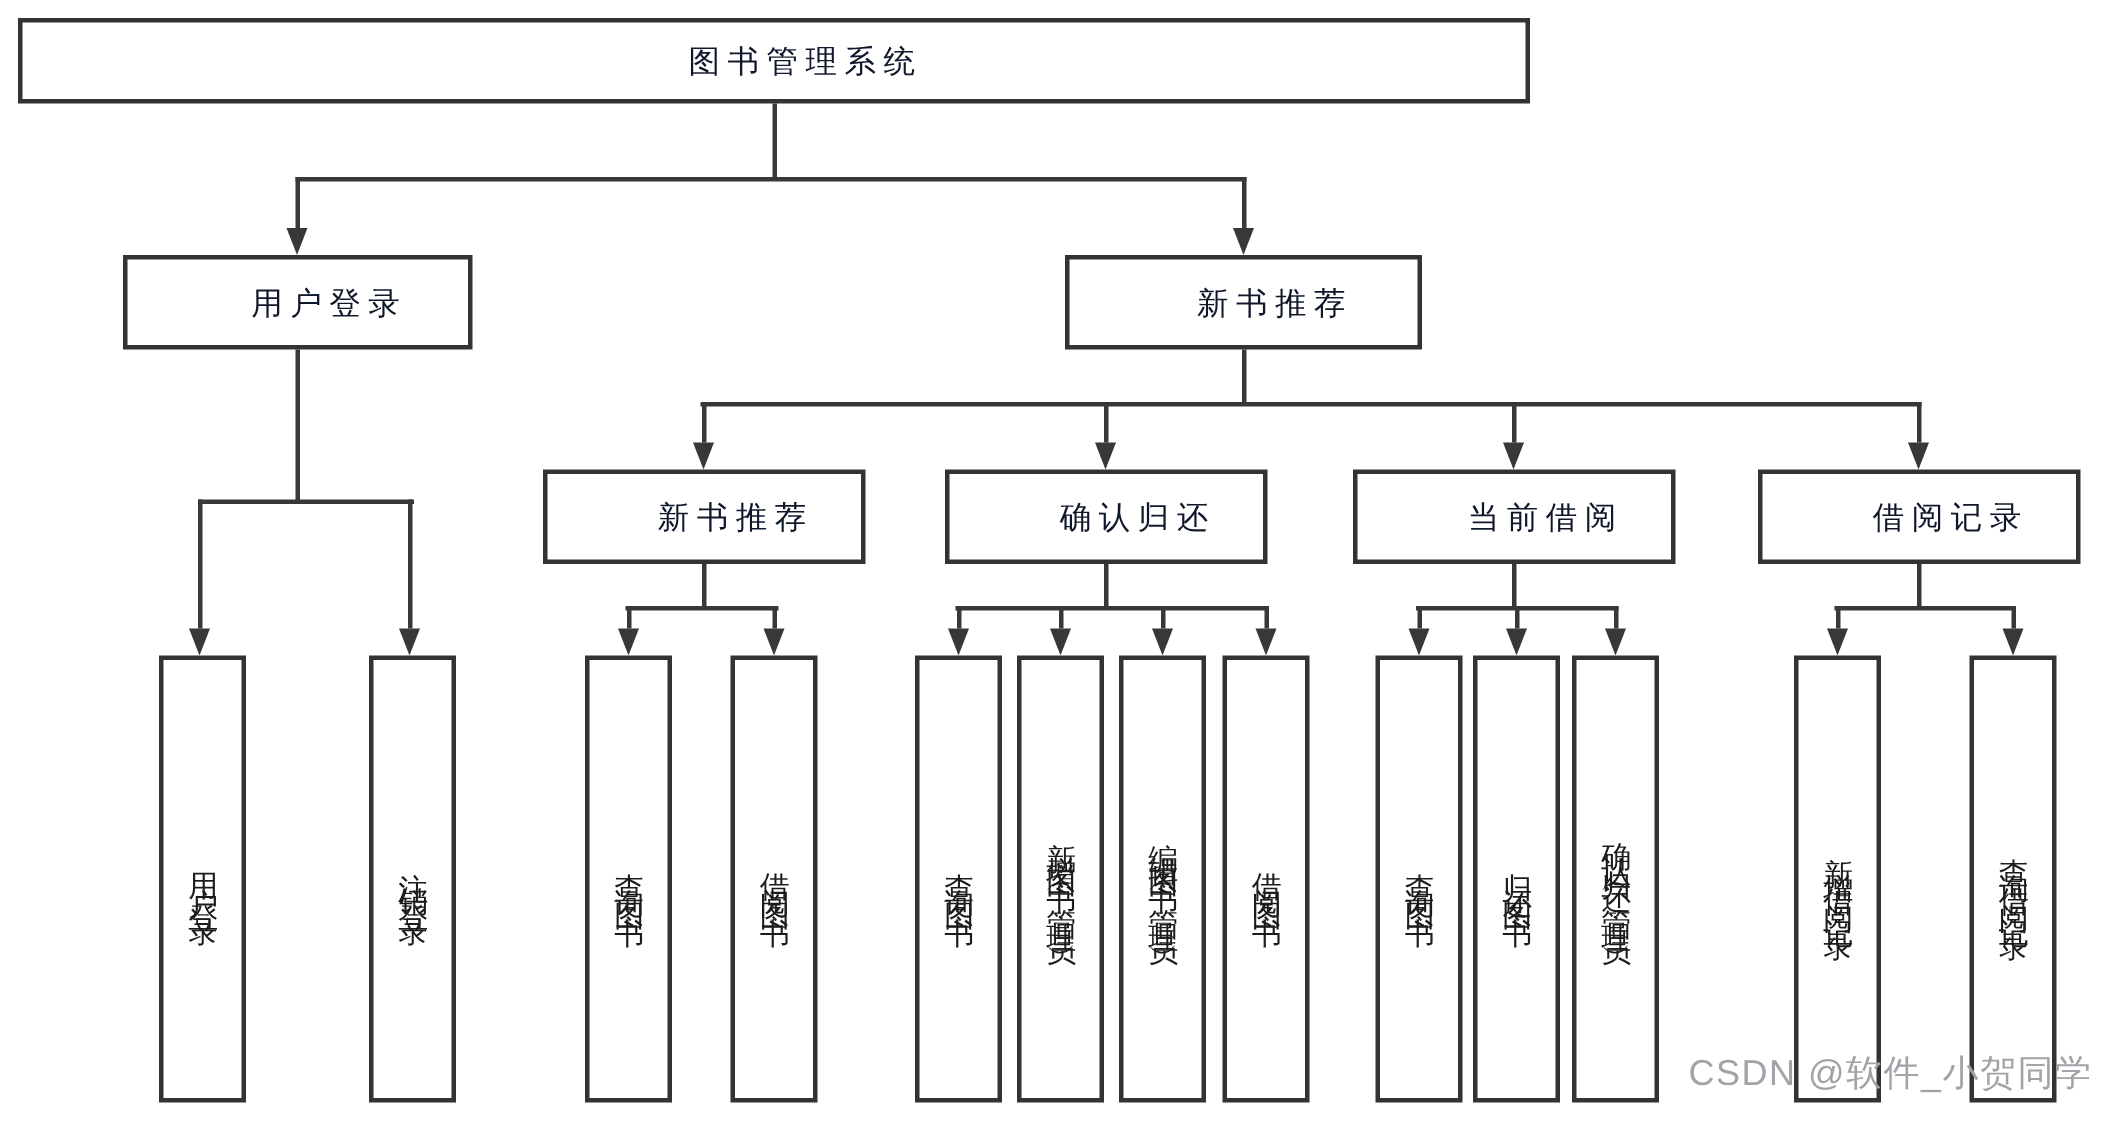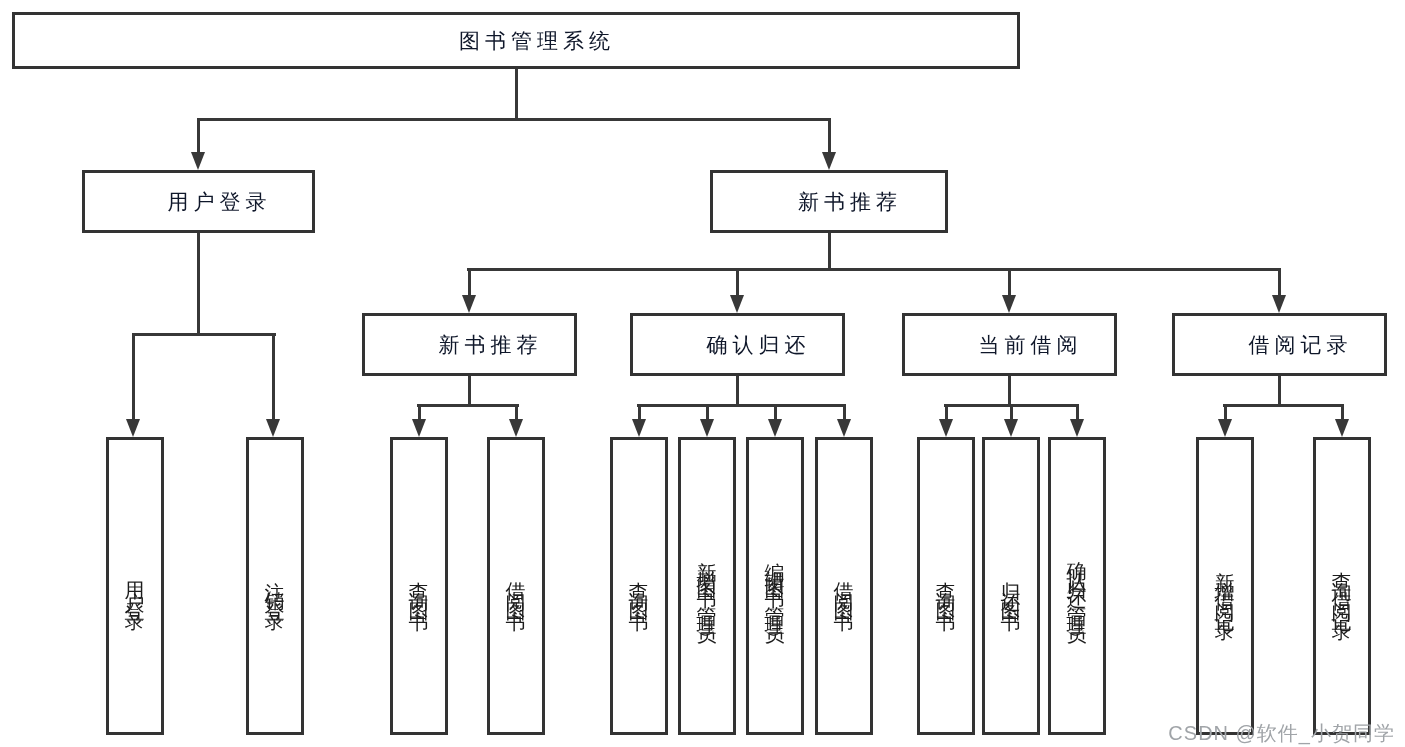--- a/index.html
+++ b/index.html
@@ -66,23 +66,23 @@
     position: absolute;
     width: 0;
     height: 0;
     border-left: 7px solid transparent;
     border-right: 7px solid transparent;
     border-top: 18px solid #383838;
   }
   .watermark {
     position: absolute;
     right: 10px;
-    bottom: 0;
+    bottom: 16px;
     color: #a0a4a8;
-    font-size: 20px;
+    font-size: 24px;
     letter-spacing: 1px;
     white-space: nowrap;
   }
 </style>
 </head>
 <body>
 
 <div id="stage">
 
   <div class="box" style="left:12px; top:12px; width:1008px; height:57px;">图书管理系统</div>

